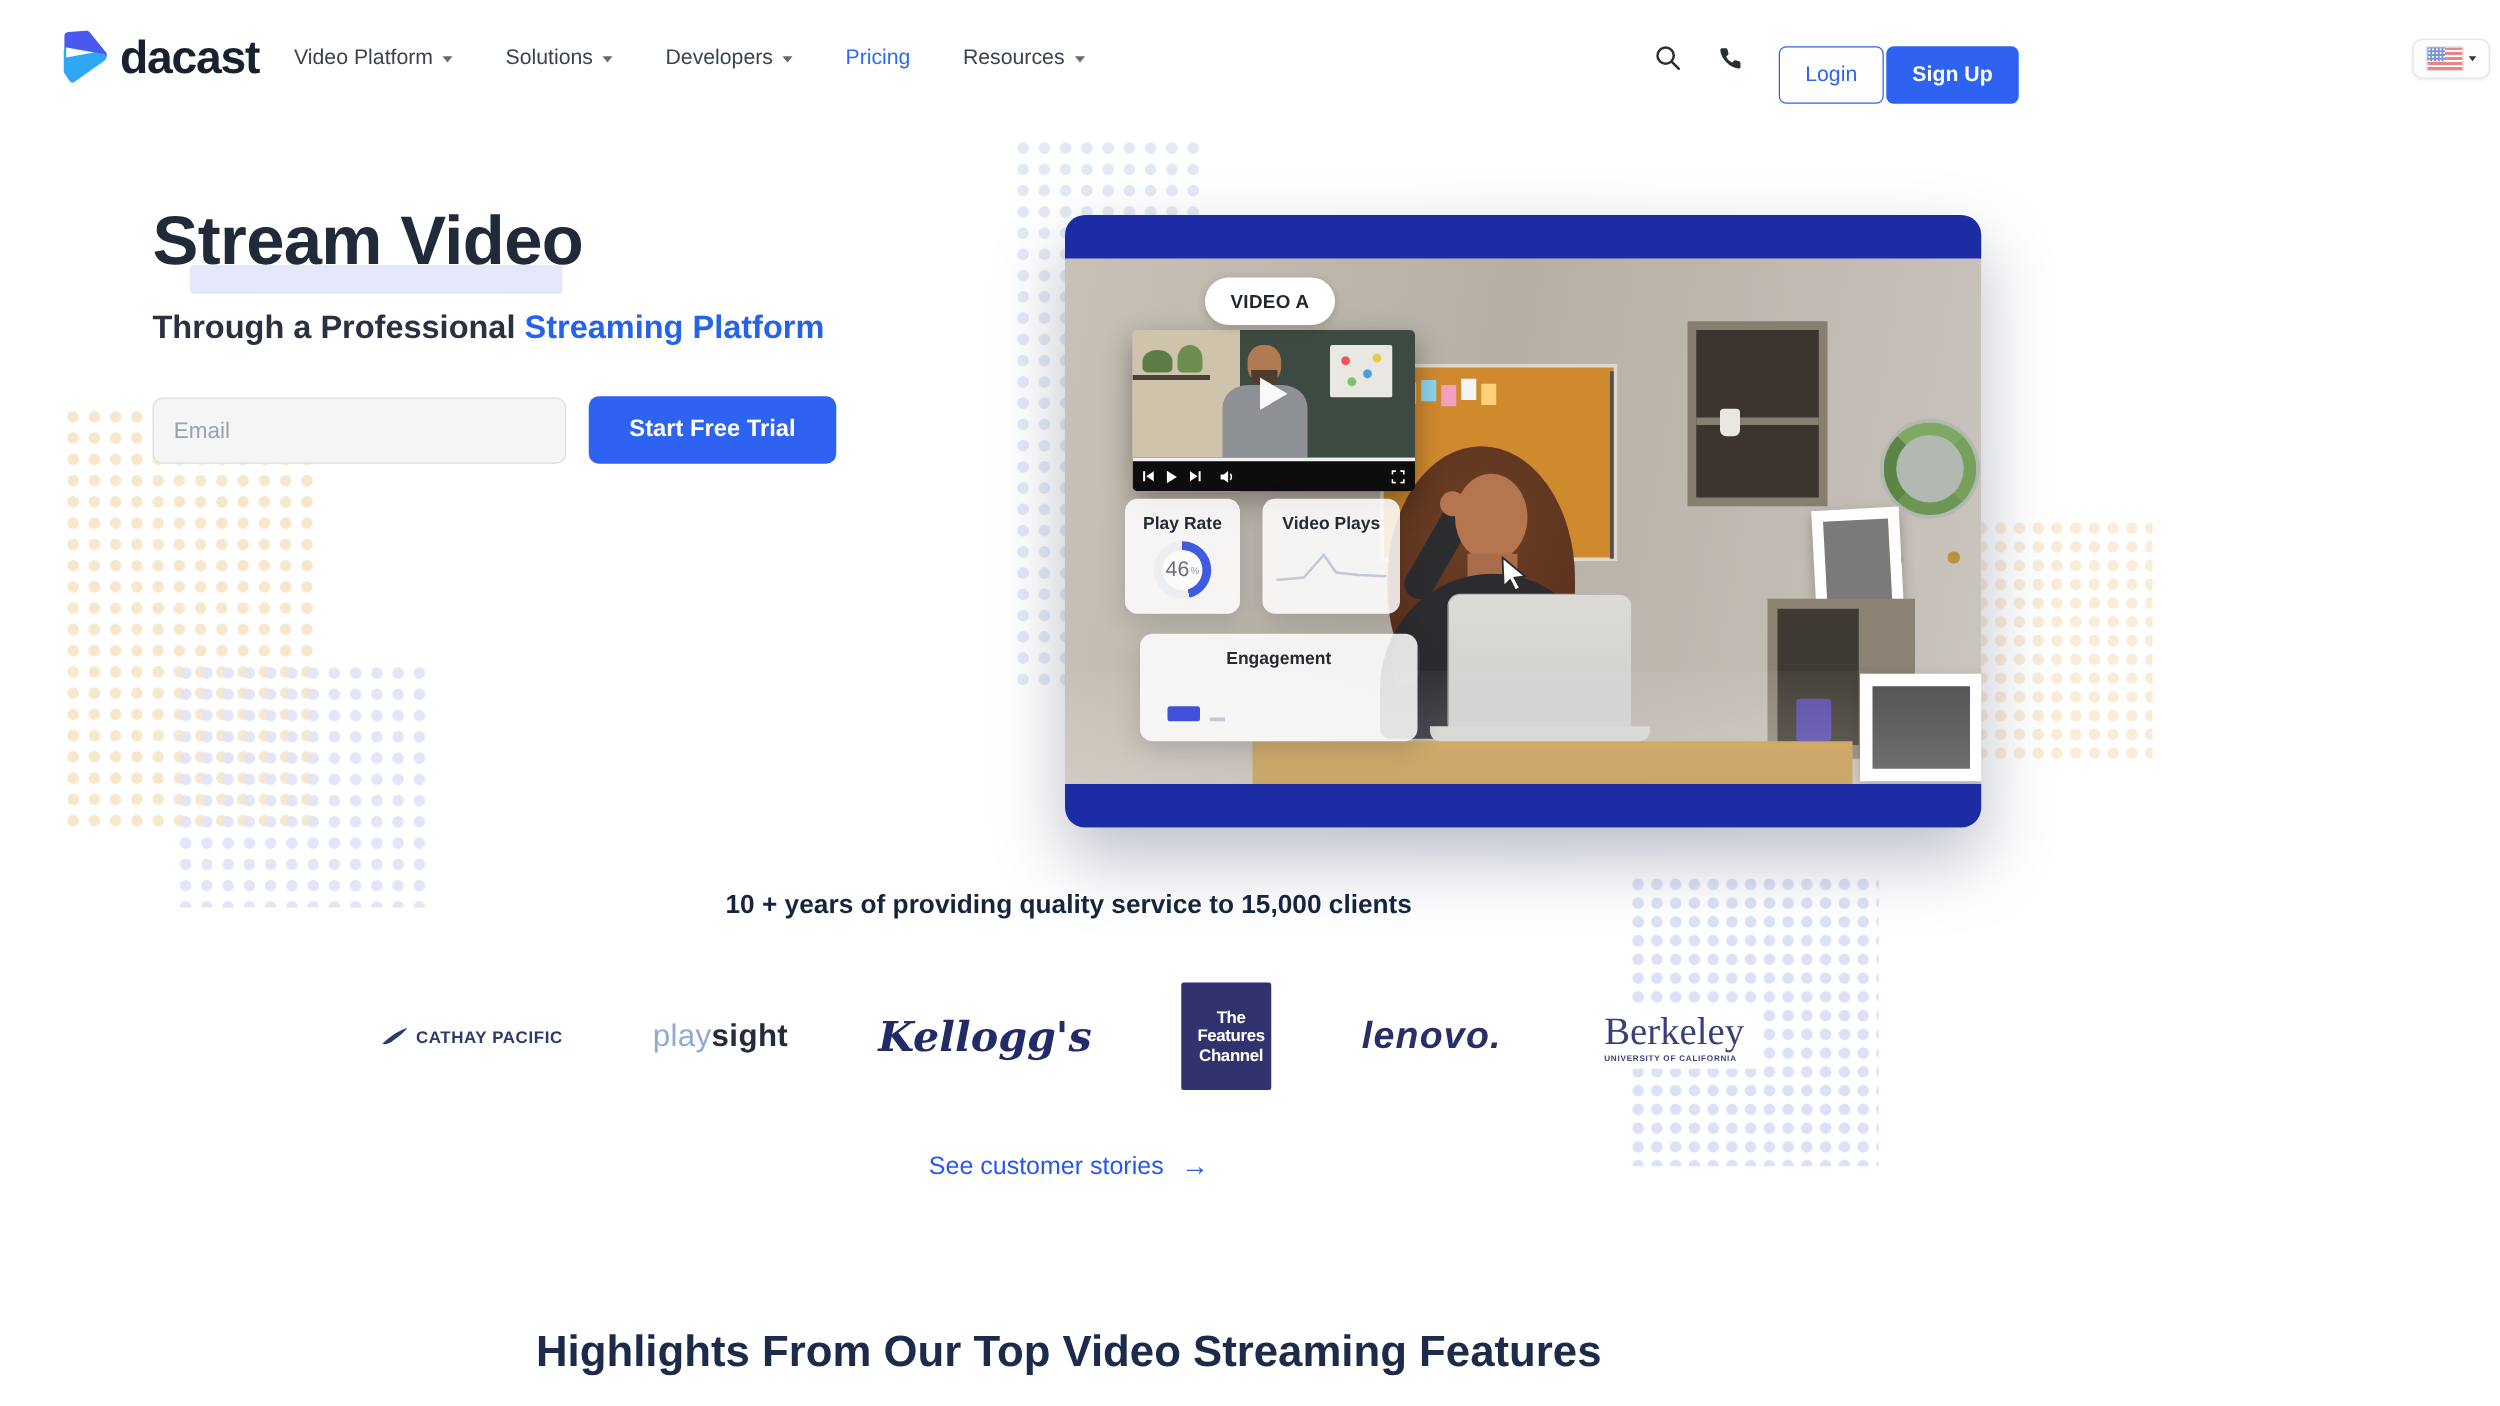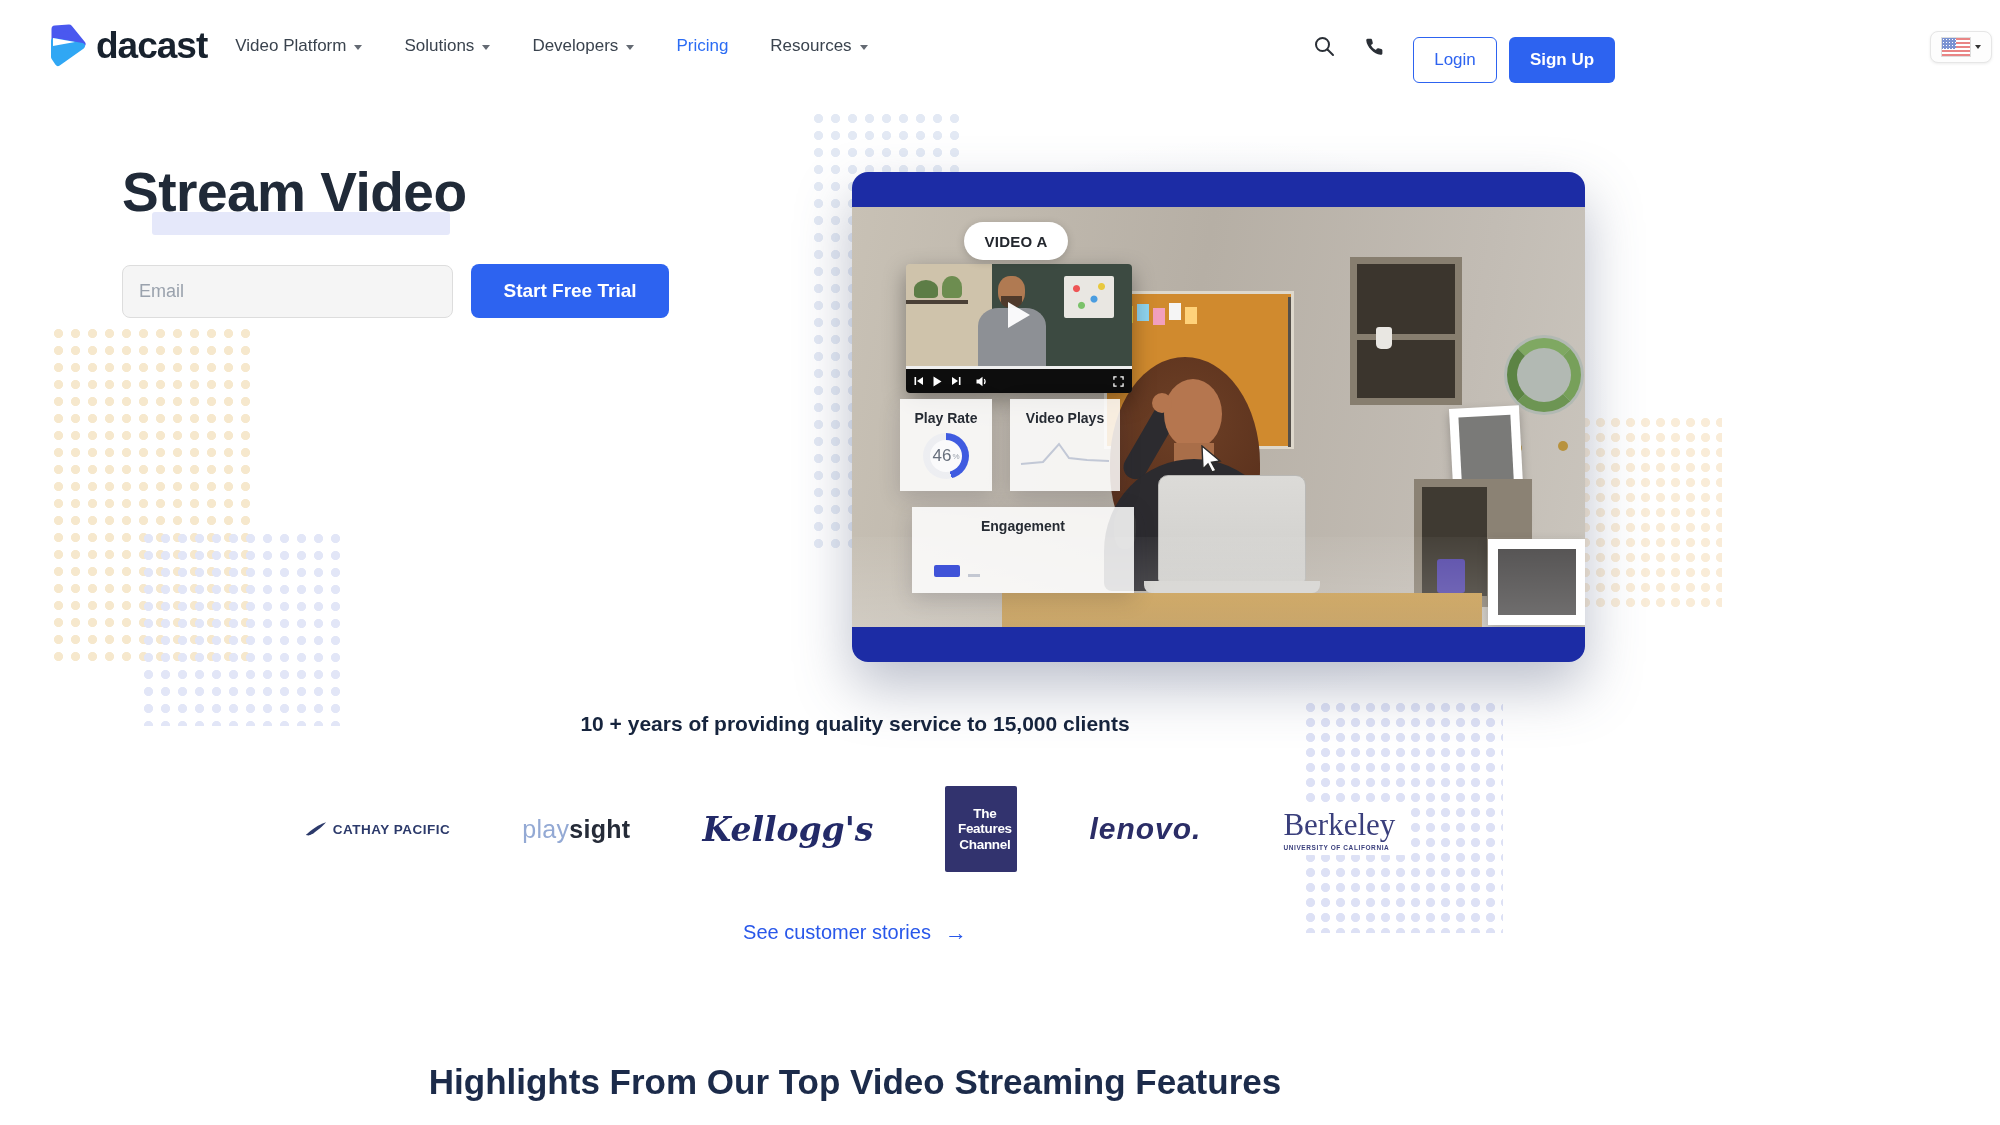--- a/index.html
+++ b/index.html
@@ -35,21 +35,21 @@
     background:#fff; display:flex; align-items:center; padding:0 45px; z-index:5;
   }
   .logo { display:flex; align-items:center; gap:5px; cursor:pointer; }
   .logo-text { font-size:37px; font-weight:700; letter-spacing:-1px; color:#18222e; }
   nav { display:flex; gap:42px; margin-left:28px; }
   .nav-item { display:flex; align-items:center; gap:8px; font-size:17px; color:#3a434e; cursor:pointer; }
   .nav-item.active { color:#2b6cf4; }
   .caret { width:0; height:0; border-left:4.5px solid transparent; border-right:4.5px solid transparent; border-top:5px solid #646a73; margin-top:2px; }
   .header-right { margin-left:auto; margin-right:340px; display:flex; align-items:center; gap:28px; }
   .icon-btn { background:none; border:none; cursor:pointer; display:flex; align-items:center; }
-  .auth { display:flex; gap:12px;margin-top:28px; }
+  .auth { display:flex; gap:2px;margin-top:28px; }
   .login-btn {
     width:84px; height:46px; border:1.5px solid #2d63f0; color:#2d63f0; background:#fff;
     border-radius:6px; font-size:17px; font-family:inherit; cursor:pointer;
   }
   .signup-btn {
     width:106px; height:46px; border:none; background:#2d63f0; color:#fff;
     border-radius:6px; font-size:17px; font-weight:700; font-family:inherit; cursor:pointer;
   }
   .flag-box {
     position:absolute; right:8px; top:31px; width:62px; height:32px;
@@ -133,21 +133,21 @@
                      radial-gradient(circle at 75% 25%, #e8c93f 3px, transparent 4px),
                      radial-gradient(circle at 35% 70%, #7bc26a 3px, transparent 4px); }
   .mp-play { left:102px; top:38px; width:0; height:0; border-top:13px solid transparent; border-bottom:13px solid transparent; border-left:22px solid #fff; opacity:.95; }
   .mp-controls { left:0; bottom:0; width:226px; height:27px; background:#0d0d0d; display:flex; align-items:center; padding:3px 8px 0; gap:9px; }
   .mp-controls::before { content:""; position:absolute; top:0; left:0; width:226px; height:3px; background:#efefef; }
   .mp-spacer { flex:1; }
   
   .badge-pill { left:112px; top:15px; width:104px; height:38px; background:#fff; border-radius:19px;
     display:flex; align-items:center; justify-content:center; font-size:15px; font-weight:700; color:#23272e;
     letter-spacing:.3px; box-shadow:0 2px 8px rgba(0,0,0,.18); }
-  .stat { background:rgba(255,255,255,.85); border-radius:0; box-shadow:0 6px 20px rgba(40,40,60,.18); text-align:center; }
+  .stat { background:rgba(255,255,255,.85); border-radius:10px; box-shadow:0 6px 20px rgba(40,40,60,.18); text-align:center; }
   .stat-label { margin-top:11px; font-size:14px; font-weight:700; color:#262b33; }
   .stat-playrate { left:48px; top:192px; width:92px; height:92px; }
   .donut { margin:7px auto 0; width:46px; height:46px; border-radius:50%;
     background:conic-gradient(#3f5be0 0 46%, rgba(228,231,240,.5) 0); position:relative; }
   .donut-hole { position:absolute; inset:7px; border-radius:50%; background:#fafafb;
     display:flex; align-items:center; justify-content:center; gap:1px; }
   .donut-value { font-size:17px; color:#676f7c; }
   .donut-unit { font-size:8px; color:#9aa1ac; }
   .stat-videoplays { left:158px; top:192px; width:110px; height:92px; }
   .stat-engagement { left:60px; top:300px; width:222px; height:86px; }
@@ -238,20 +238,23 @@
   </div>
   <div class="flag-box">
     <span class="us-flag"></span>
     <span class="flag-caret"></span>
   </div>
 </header>
 
 <section class="hero-left">
   <div class="hero-highlight"></div>
   <h1 class="hero-title">Stream Video</h1>
+  <h2 class="hero-subtitle">
+    <span>Through a Professional </span><a>Streaming Platform</a>
+  </h2>
   <div class="hero-form">
     <input class="email-input" type="text" placeholder="Email" style="">
     <button class="cta-btn">Start Free Trial</button>
   </div>
 </section>
 
 <div class="video-card">
   <div class="vbar top"></div>
   <div class="scene">
     <div class="corkboard">

